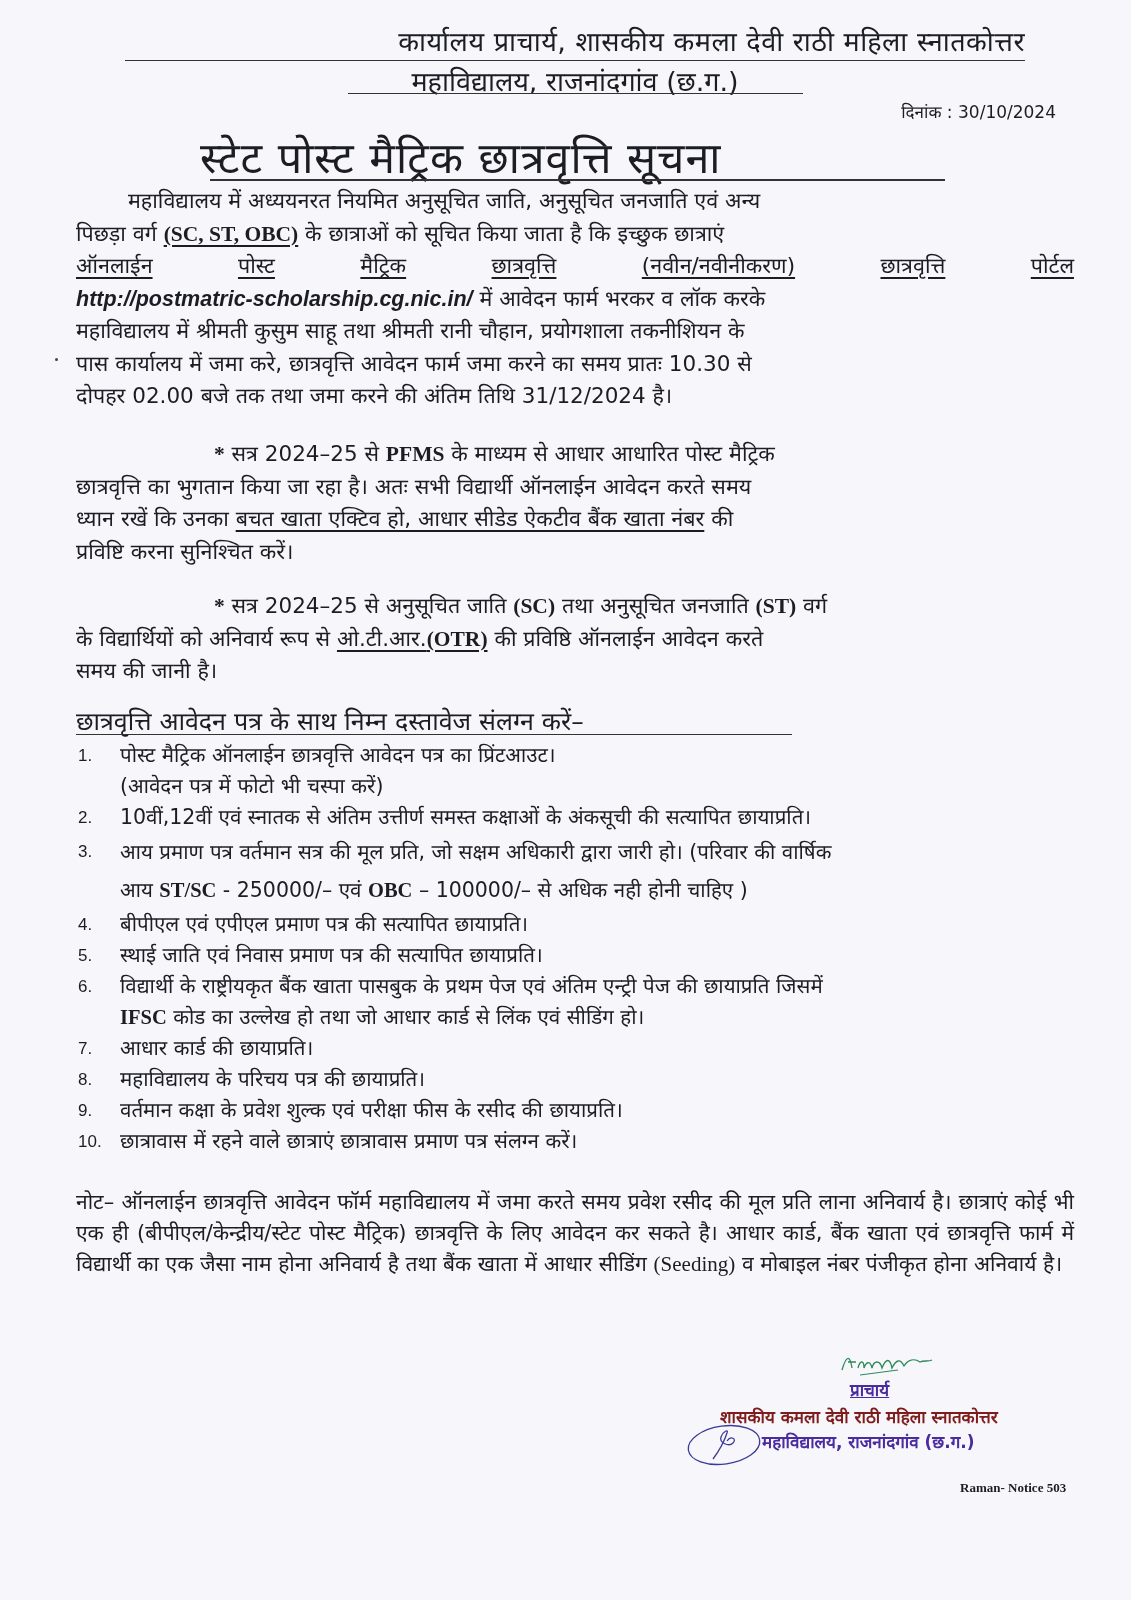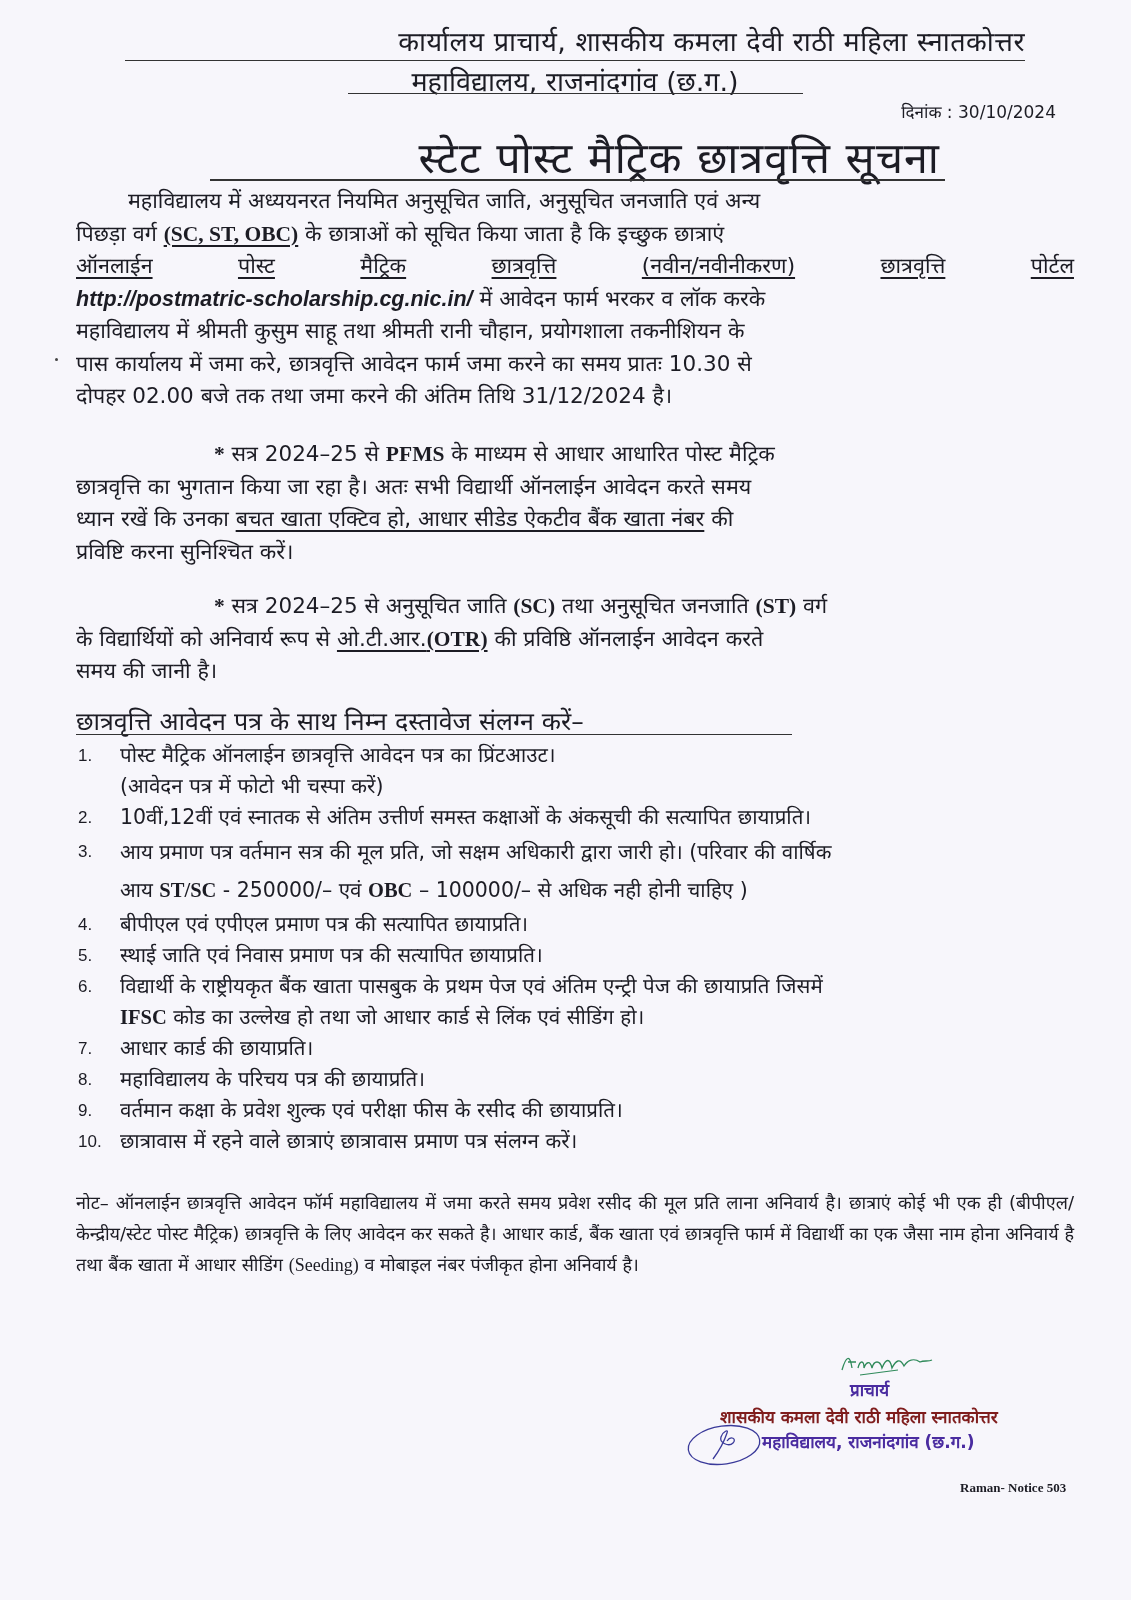--- a/index.html
+++ b/index.html
@@ -21,21 +21,21 @@
     .hdr1-line { left: 125px; top: 60px; width: 900px; height: 1px; background: #333; }
     .hdr2 {
       left: 345px; top: 62px; width: 460px;
       font-size: 27px; white-space: nowrap; text-align: center;
     }
     .hdr2-line { left: 348px; top: 93px; width: 455px; height: 1px; background: #333; }
     .date {
       right: 75px; top: 100px; font-size: 17px; white-space: nowrap;
     }
     .title {
-      left: 200px; top: 127px; width: 740px; text-align: right;
+      left: 200px; top: 127px; width: 740px; text-align: left;
       font-size: 43px; white-space: nowrap; letter-spacing: 1px;
     }
     .title-line { left: 210px; top: 179px; width: 735px; height: 2px; background: #333; }
     .para {
       left: 76px; width: 998px;
       font-size: 21.5px; line-height: 32.5px;
       text-align: justify;
     }
     .para .indent { display: inline-block; width: 52px; }
     .para .indent2 { display: inline-block; width: 138px; }
@@ -51,26 +51,26 @@
       left: 76px; top: 740px; width: 1000px;
       font-size: 20.5px;
       list-style: none; margin: 0; padding: 0;
     }
     .list li { position: relative; padding-left: 44px; line-height: 31px; }
     .list li .num { position: absolute; left: 2px; top: 0; font-size: 17px; font-family: "Liberation Sans", sans-serif; }
     .list li .cont { display: block; }
     .list li.tall { line-height: 38px; }
     .note {
       left: 76px; top: 1187px; width: 998px;
-      font-size: 18px; line-height: 31px; text-align: justify;
+      font-size: 21px; line-height: 31px; text-align: justify;
     }
     .sig-mark {
       left: 838px; top: 1348px; width: 100px; height: 30px;
     }
-    .sig-title { left: 850px; top: 1378px; color: #4a2ca0; font-size: 17px; font-weight: bold; white-space: nowrap; }
+    .sig-title { left: 850px; top: 1378px; color: #4a2ca0; font-size: 17px; font-weight: bold; white-space: nowrap; text-decoration: underline; }
     .sig-line1 { left: 720px; top: 1405px; color: #7f1d1d; font-size: 17px; font-weight: bold; white-space: nowrap; }
     .sig-line2 { left: 762px; top: 1430px; color: #4a2ca0; font-size: 17px; font-weight: bold; white-space: nowrap; }
     .stamp { left: 685px; top: 1423px; width: 78px; height: 44px; }
     .ref {
       left: 960px; top: 1480px; font-size: 13px; font-weight: bold;
       font-family: "Liberation Serif", serif; white-space: nowrap; text-align: right;
     }
     .margin-dot { left: 55px; top: 358px; width: 3px; height: 3px; background: #444; border-radius: 50%; }
   </style>
 </head>

